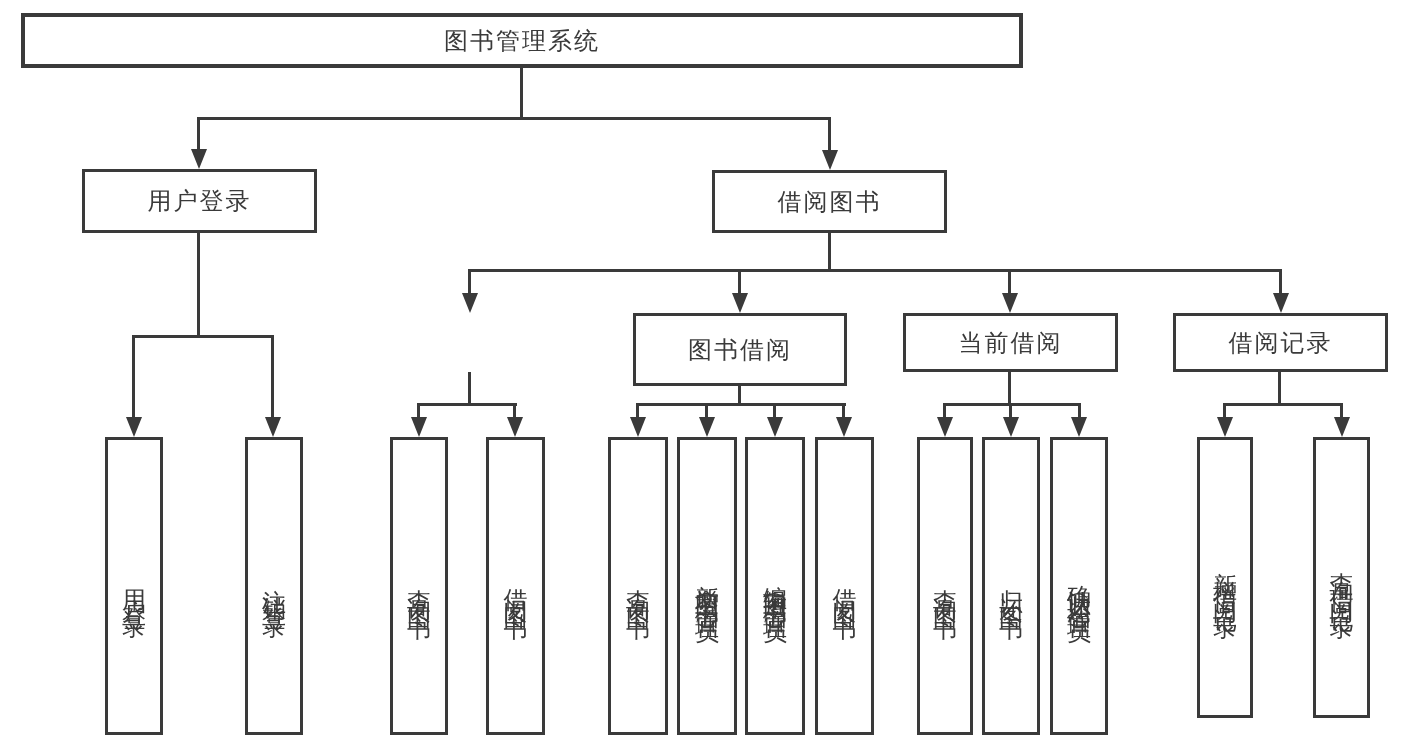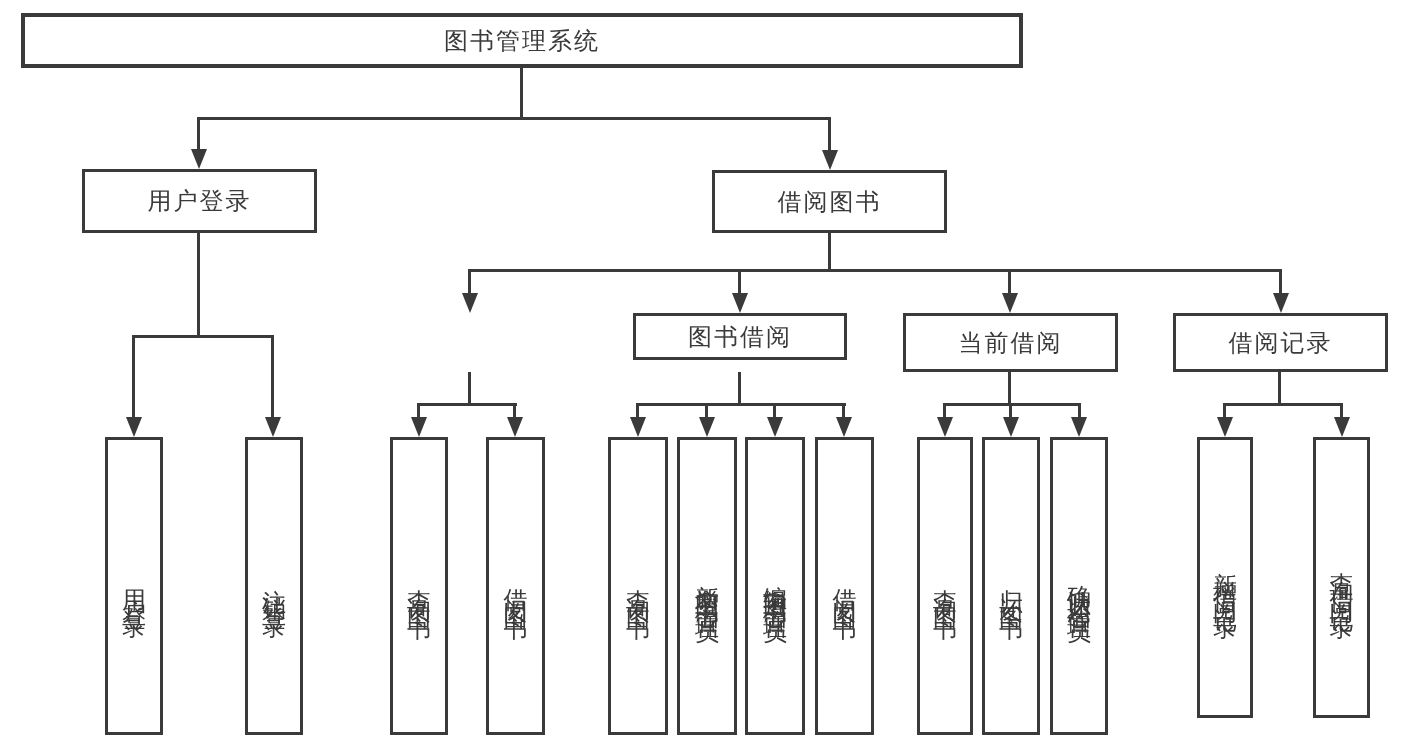--- a/index.html
+++ b/index.html
@@ -104,21 +104,21 @@
     <div class="line" style="left:468px;top:269px;width:3px;height:27px;"></div>
     <div class="line" style="left:738px;top:269px;width:3px;height:27px;"></div>
     <div class="line" style="left:1008px;top:269px;width:3px;height:27px;"></div>
     <div class="line" style="left:1279px;top:269px;width:3px;height:27px;"></div>
     <div class="arrow" style="left:462px;top:293px;"></div>
     <div class="arrow" style="left:732px;top:293px;"></div>
     <div class="arrow" style="left:1002px;top:293px;"></div>
     <div class="arrow" style="left:1273px;top:293px;"></div>
   </div>
 
-  <div class="box" style="left:633px;top:313px;width:214px;height:47px;">
+  <div class="box" style="left:633px;top:313px;width:214px;height:73px;">
     <span>图书借阅</span>
   </div>
   <div class="box" style="left:903px;top:313px;width:215px;height:59px;">
     <span>当前借阅</span>
   </div>
   <div class="box" style="left:1173px;top:313px;width:215px;height:59px;">
     <span>借阅记录</span>
   </div>
 
   <div>

